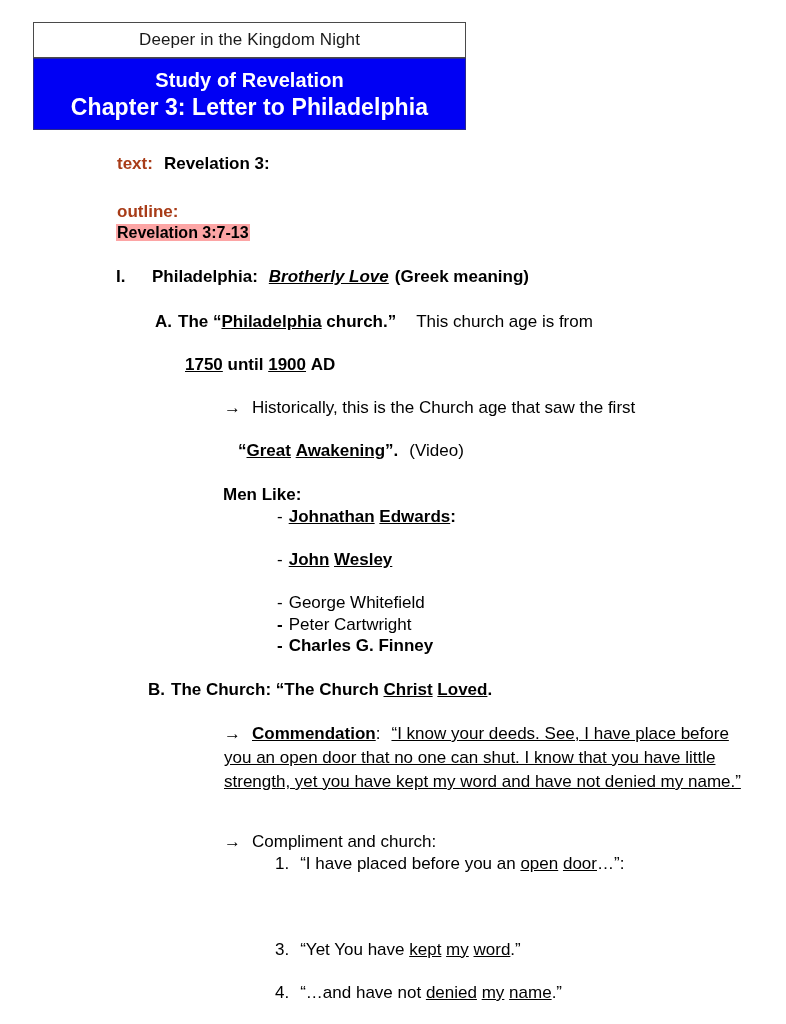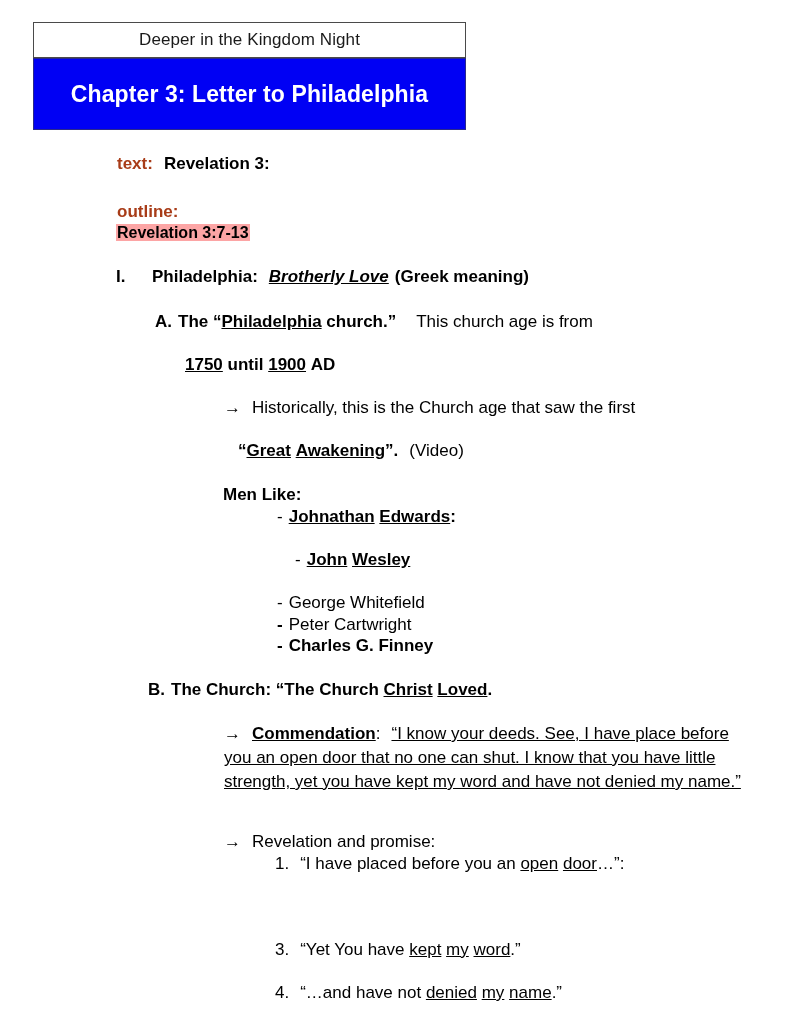--- a/index.html
+++ b/index.html
@@ -110,21 +110,21 @@
   #l-A         { left: 155px; top: 311px; }
   #l-A-body    { left: 178px; top: 311px; }
 
   #l-years     { left: 185px; top: 354px; }
 
   #l-hist      { left: 224px; top: 397px; }
   #l-great     { left: 238px; top: 440px; }
 
   #l-menlike   { left: 223px; top: 484px; }
   #l-m1        { left: 277px; top: 506px; }
-  #l-m2        { left: 295px; top: 549px; }
+  #l-m2        { left: 277px; top: 549px; }
   #l-m3        { left: 277px; top: 592px; }
   #l-m4        { left: 277px; top: 614px; }
   #l-m5        { left: 277px; top: 635px; }
 
   #l-B         { left: 148px; top: 679px; }
   #l-B-body    { left: 171px; top: 679px; }
 
   #l-comm {
     left: 224px;
     top: 722px;
@@ -150,20 +150,21 @@
 </head>
 <body>
 
 <div class="page">
 
   <div class="hdr-white">
     <span class="hdr-white-text">Deeper in the Kingdom Night</span>
   </div>
 
   <div class="hdr-blue">
+    <span class="hdr-blue-l1">Study of Revelation</span>
     <span class="hdr-blue-l2">Chapter 3: Letter to Philadelphia</span>
   </div>
 
   <div class="ln" id="l-text">
     <span class="accent">text:</span><span class="gap-md"></span><span class="b">Revelation 3:</span>
   </div>
 
   <div class="ln" id="l-outline">
     <span class="accent">outline:</span>
   </div>
@@ -222,21 +223,21 @@
 
   <div class="ln wrap" id="l-comm">
     <span class="b arrow">→</span><span class="gap-md"></span><span class="bu">Commendation</span><span>:</span><span class="gap-md"></span><span class="u">“I know your deeds.  See, I have place before you an open door that no one can shut.  I know that you have little strength, yet you have kept my word and have not denied my name.”</span>
   </div>
 
   <div class="ln" id="l-B-body">
     <span class="b">The Church:  “The Church </span><span class="bu">Christ</span><span class="b">&nbsp;</span><span class="bu">Loved</span><span class="b">.</span>
   </div>
 
   <div class="ln" id="l-compl">
-    <span class="arrow">→</span><span class="gap-md"></span><span>Revelation and promise:</span>
+    <span class="arrow">→</span><span class="gap-md"></span><span>Compliment and church:</span>
   </div>
 
   <div class="ln" id="l-n1">
     <span>1.</span><span class="numgap"></span><span>“I have placed before you an </span><span class="u">open</span><span>&nbsp;</span><span class="u">door</span><span>…”:</span>
   </div>
 
 
   <div class="ln" id="l-n3">
     <span>3.</span><span class="numgap"></span><span>“Yet You have </span><span class="u">kept</span><span>&nbsp;</span><span class="u">my</span><span>&nbsp;</span><span class="u">word</span><span>.”</span>
   </div>

